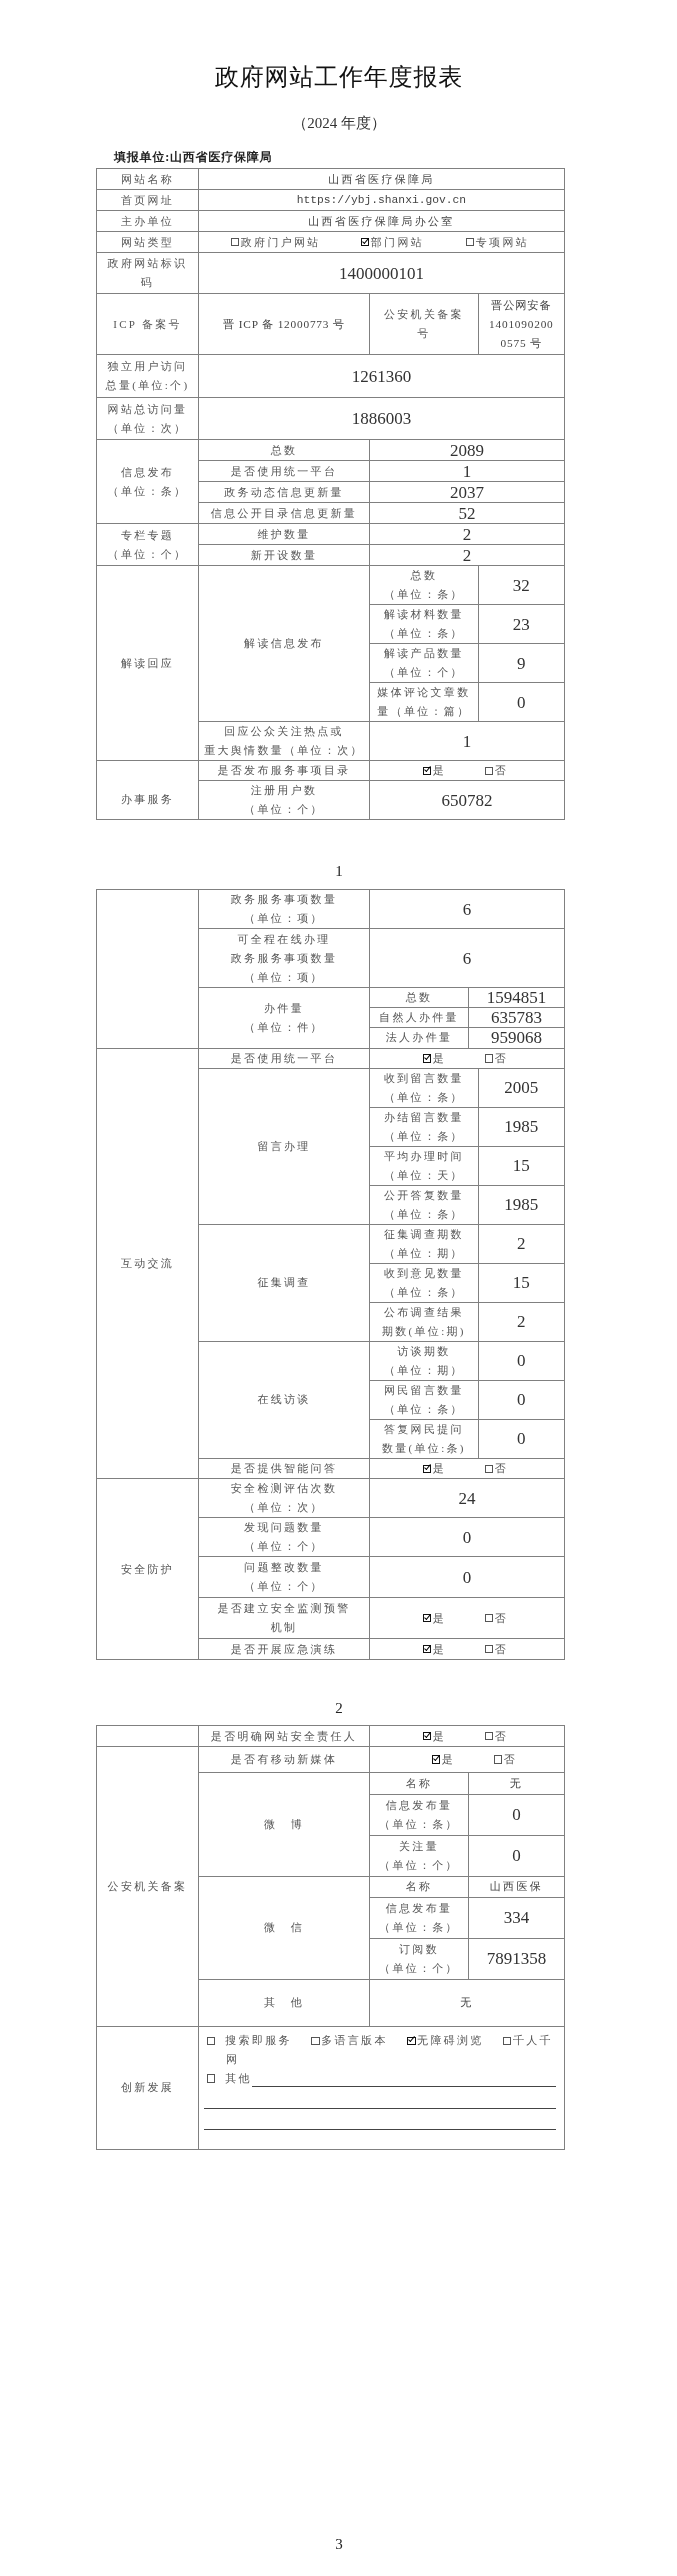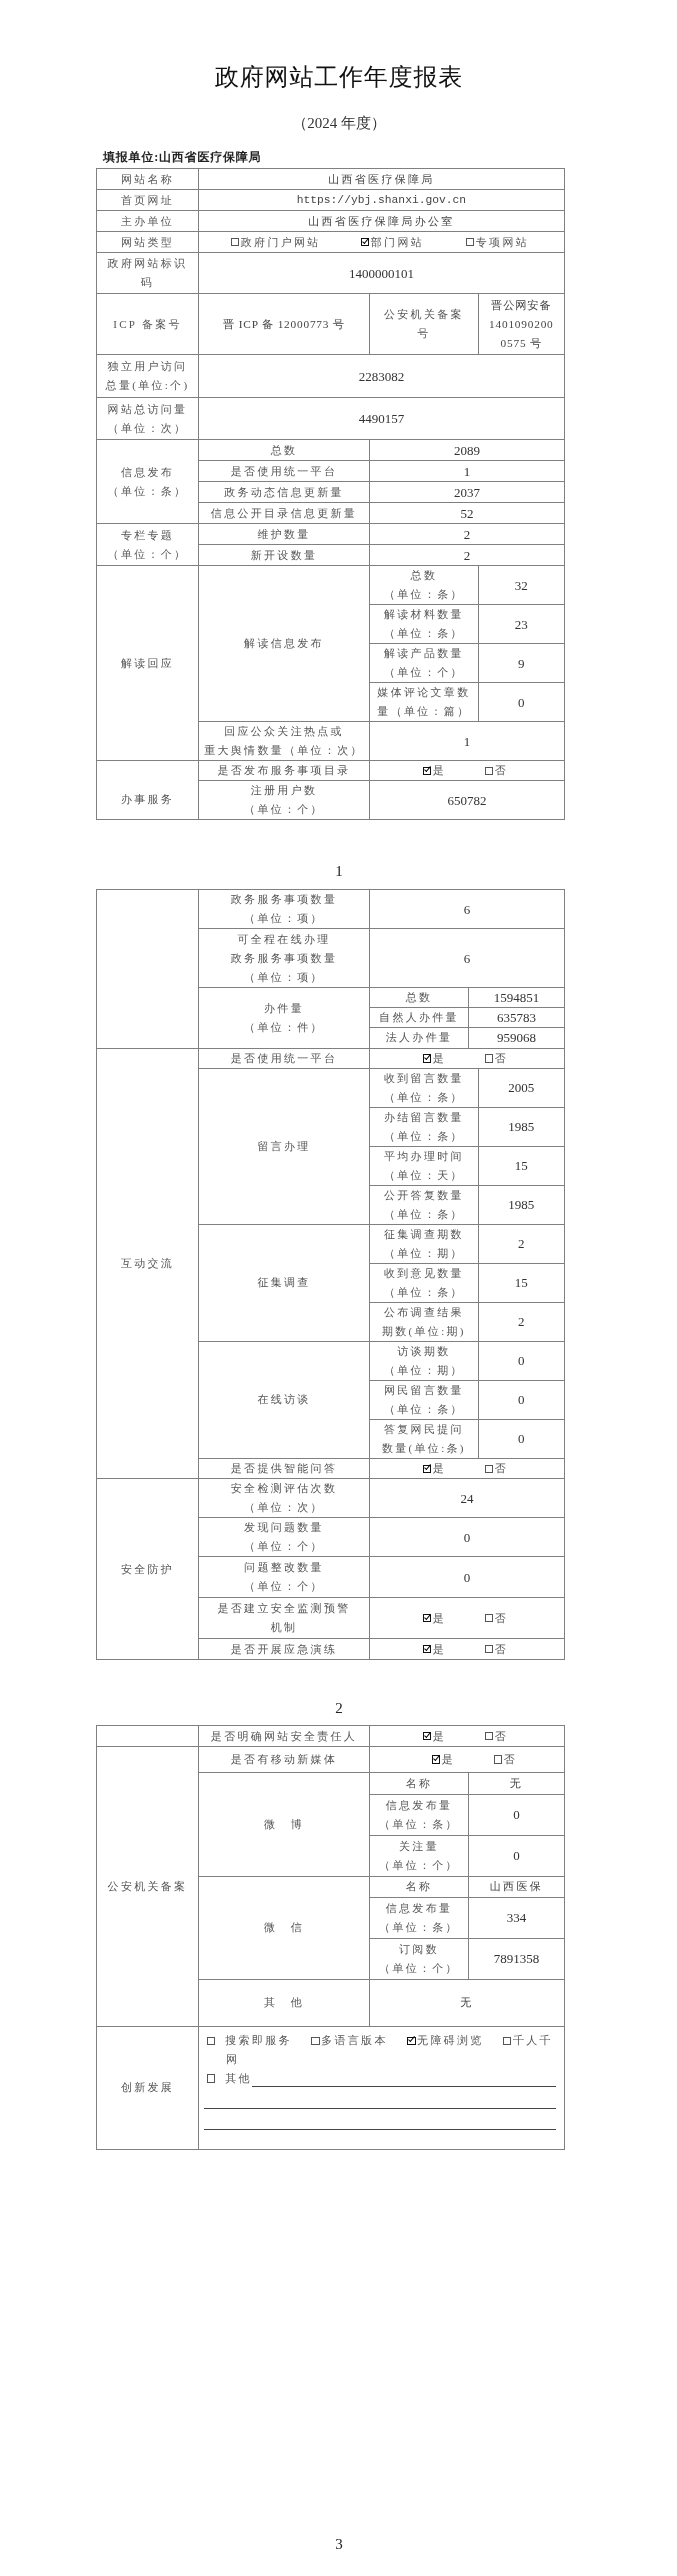--- a/index.html
+++ b/index.html
@@ -10,37 +10,37 @@
   .page-title {
     position: absolute; top: 64px; left: 0; width: 678px; text-align: center;
     font-family: "DejaVu Sans", "Liberation Sans", sans-serif;
     font-size: 24px; line-height: 27px; font-weight: 500; color: #111; letter-spacing: 0.8px;
   }
   .subtitle {
     position: absolute; top: 114px; left: 0; width: 678px; text-align: center;
     font-size: 15px; line-height: 19.6px; color: #333;
   }
   .filler {
-    position: absolute; top: 149px; left: 103px;
+    position: absolute; top: 149px; left: 114px;
     font-size: 12px; line-height: 16.6px; font-weight: bold; color: #222; letter-spacing: 0.8px;
   }
   .page-no {
     position: absolute; left: 0; width: 678px; text-align: center;
     font-size: 15px; line-height: 18px; color: #222;
   }
   .report-table {
     position: absolute; left: 96px; width: 467px;
     border-collapse: collapse; table-layout: fixed;
   }
   .report-table td {
     border: 0.8px solid #808080; padding: 0 1.5px; text-align: center; vertical-align: middle;
     white-space: pre-line; font-size: 11px; line-height: 19px; letter-spacing: 2.3px;
     color: #555; overflow: hidden;
   }
-  .report-table td.val { font-size: 13px; letter-spacing: 0; color: #333; }
+  .report-table td.val { font-size: 17px; letter-spacing: 0; color: #333; }
   .report-table td.val-cn { color: #444; }
   .report-table td.val-mix { font-size: 11.3px; letter-spacing: 0.8px; color: #444; }
   .report-table td.mono {
     font-family: "Liberation Mono", "DejaVu Sans Mono", monospace;
     font-size: 11.3px; letter-spacing: 0; color: #444;
   }
   .report-table td.blank { }
   
   .cb {
     display: inline-block; width: 8.3px; height: 8.3px; box-sizing: border-box;
@@ -119,26 +119,26 @@
     <td class="val-mix">晋 ICP 备 12000773 号</td>
     <td colspan="2">公安机关备案
 号</td>
     <td class="val-mix">晋公网安备
 1401090200
 0575 号</td>
   </tr>
   <tr style="height:43px">
     <td>独立用户访问
 总量(单位:个)</td>
-    <td colspan="4" class="val">2283082</td>
+    <td colspan="4" class="val">1261360</td>
   </tr>
   <tr style="height:42px">
     <td>网站总访问量
 （单位：次）</td>
-    <td colspan="4" class="val">4490157</td>
+    <td colspan="4" class="val">1886003</td>
   </tr>
 
   <tr style="height:21px">
     <td rowspan="4">信息发布
 （单位：条）</td>
     <td>总数</td>
     <td colspan="3" class="val">2089</td>
   </tr>
   <tr style="height:21px">
     <td>是否使用统一平台</td>

